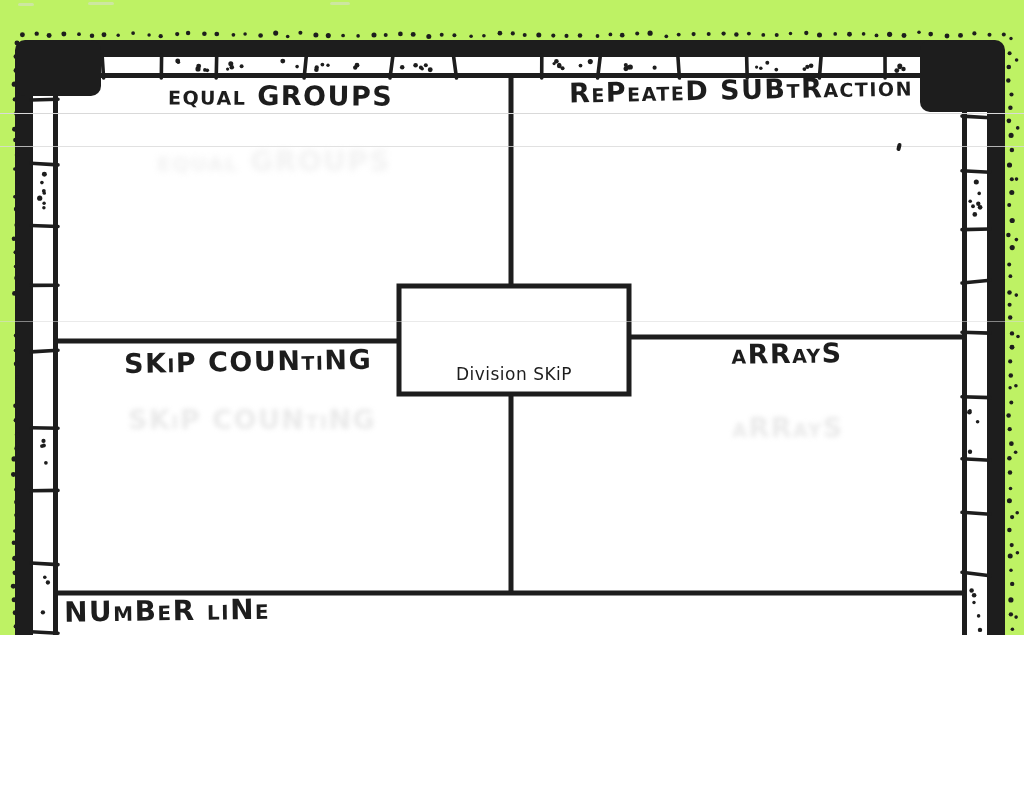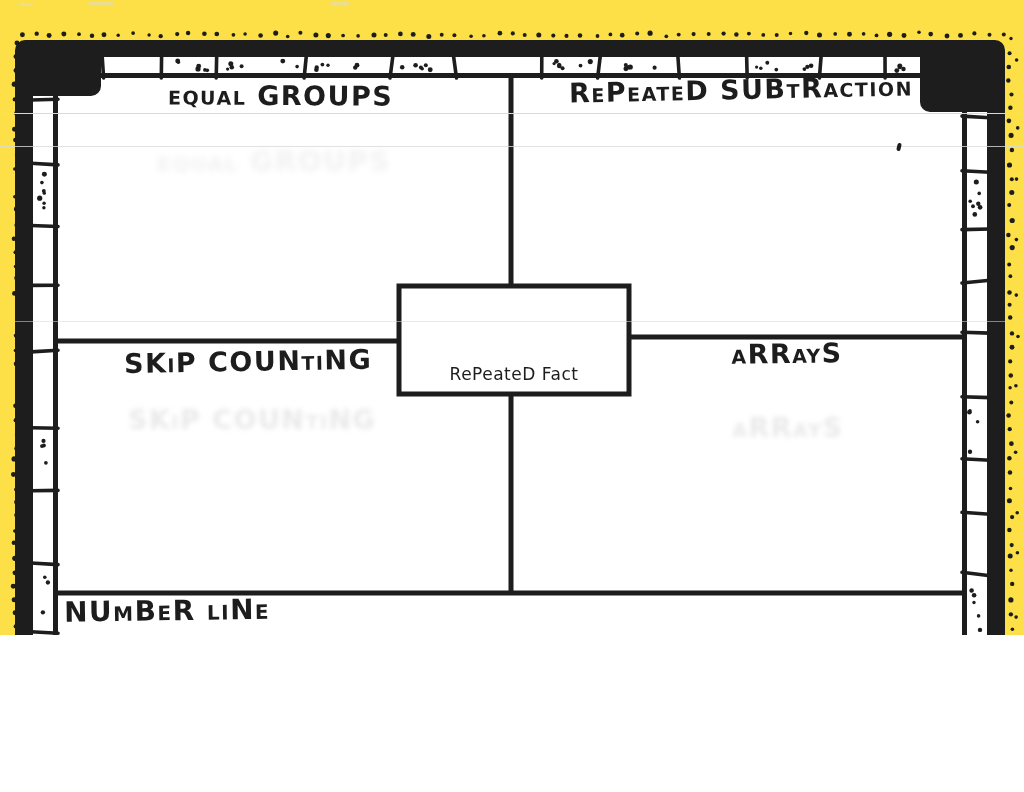--- a/index.html
+++ b/index.html
@@ -1,18 +1,18 @@
 <!DOCTYPE html>
 <html style="--ink: #1d1d1d;"><head>
 <meta charset="utf-8">
 <style>
   html,body{margin:0;padding:0;background:#ffffff;}
   .page{
     position:relative;width:1024px;height:635px;overflow:hidden;
-    background:#fde047;color:var(--ink,#1d1d1d);
+    background:#bef264;color:var(--ink,#1d1d1d);
     font-family:"DejaVu Sans",sans-serif;
   }
   svg.art{position:absolute;left:0;top:0;width:1024px;height:792px;}
   .label{
     position:absolute;font-weight:800;font-variant:small-caps;
     letter-spacing:1.5px;line-height:1;white-space:nowrap;text-align:center;
     color:var(--ink,#1d1d1d);
   }
   .lbl-eg{left:168px;top:82px;width:218px;font-size:27px;transform:rotate(.3deg);}
   .lbl-rs{left:552px;top:76px;width:378px;font-size:27px;transform:rotate(-1.2deg);}
@@ -547,21 +547,21 @@
           <line x1="914.4" y1="677.2" x2="914.4" y2="703.2"></line>
         </g>
     </g>
   </svg>
 
   <div class="label lbl-eg">equal GROUPS</div>
   <div class="label lbl-rs">RePeateD SUBtRaction</div>
   <div class="label lbl-sc">SKiP COUNtiNG</div>
   <div class="label lbl-ar">aRRayS</div>
   <div class="label lbl-nl">NUmBeR liNe</div>
-  <div class="label lbl-df">RePeateD Fact</div>
+  <div class="label lbl-df">Division SKiP</div>
 
   <div class="ghost ghost-top">equal GROUPS</div>
   <div class="ghost ghost-sc">SKiP COUNtiNG</div>
   <div class="ghost ghost-ar">aRRayS</div>
 
   <div class="scanline" style="top:113px"></div>
   <div class="scanline" style="top:146px;opacity:.8"></div>
   <div class="scanline" style="top:321px;opacity:.55"></div>
   <div class="speck"></div>
   <div class="topnoise" style="left:18px;top:3px;width:16px"></div>

